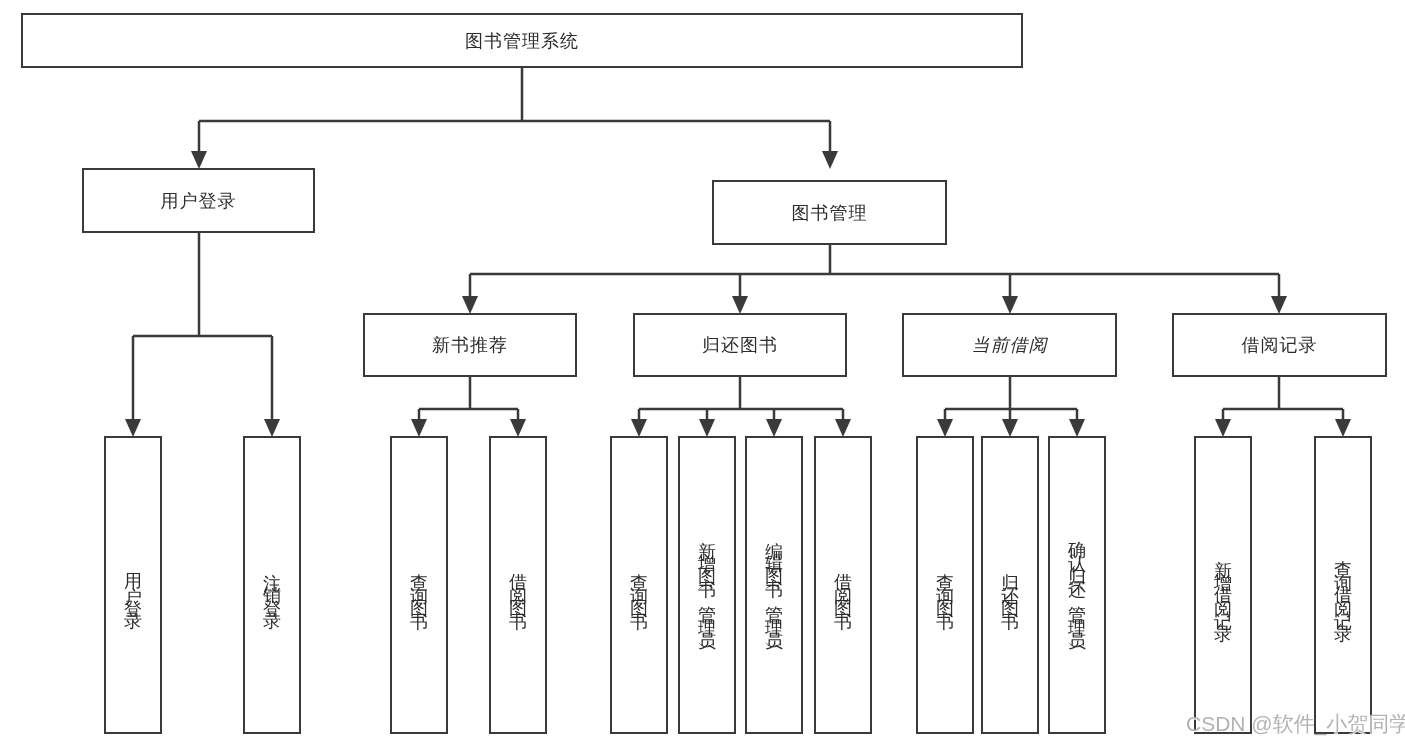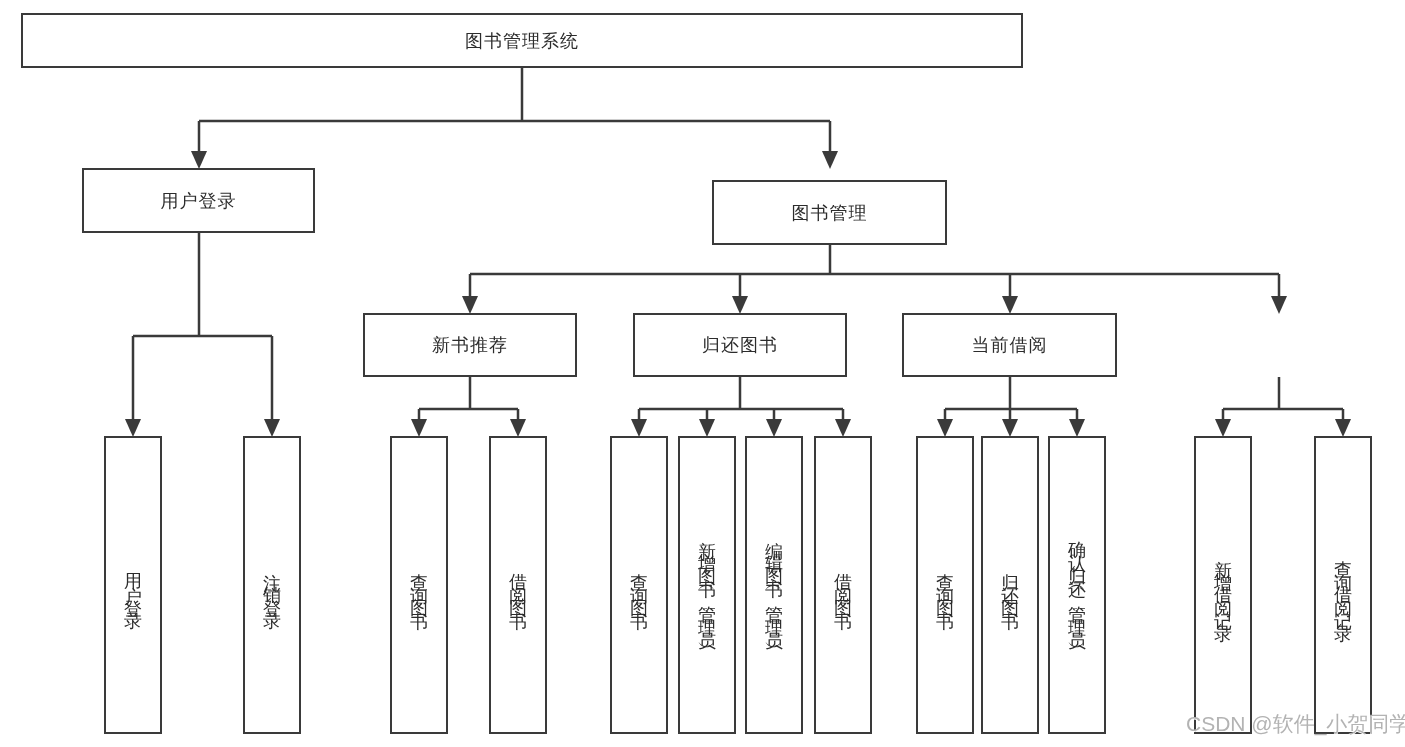--- a/index.html
+++ b/index.html
@@ -102,22 +102,25 @@
   <div class="node h" style="left:712px; top:168px; width:235px; height:65px;margin-top:12px;">
     <span class="label">图书管理</span>
   </div>
 
   <div class="node h" style="left:363px; top:313px; width:214px; height:64px;text-align:right;">
     <span class="label">新书推荐</span>
   </div>
   <div class="node h" style="left:633px; top:313px; width:214px; height:64px;">
     <span class="label">归还图书</span>
   </div>
-  <div class="node h" style="left:902px; top:313px; width:215px; height:64px;">
+  <div class="node h" style="left:902px; top:313px; width:215px; height:64px;font-style:italic;">
     <span class="label">当前借阅</span>
+  </div>
+  <div class="node h" style="left:1172px; top:313px; width:215px; height:64px;">
+    <span class="label">借阅记录</span>
   </div>
 
   <div class="node v" style="left:104px; top:436px; width:58px; height:298px;">
     <span class="label">用户登录</span>
   </div>
   <div class="node v" style="left:243px; top:436px; width:58px; height:298px;">
     <span class="label">注销登录</span>
   </div>
 
   <div class="node v" style="left:390px; top:436px; width:58px; height:298px;">

